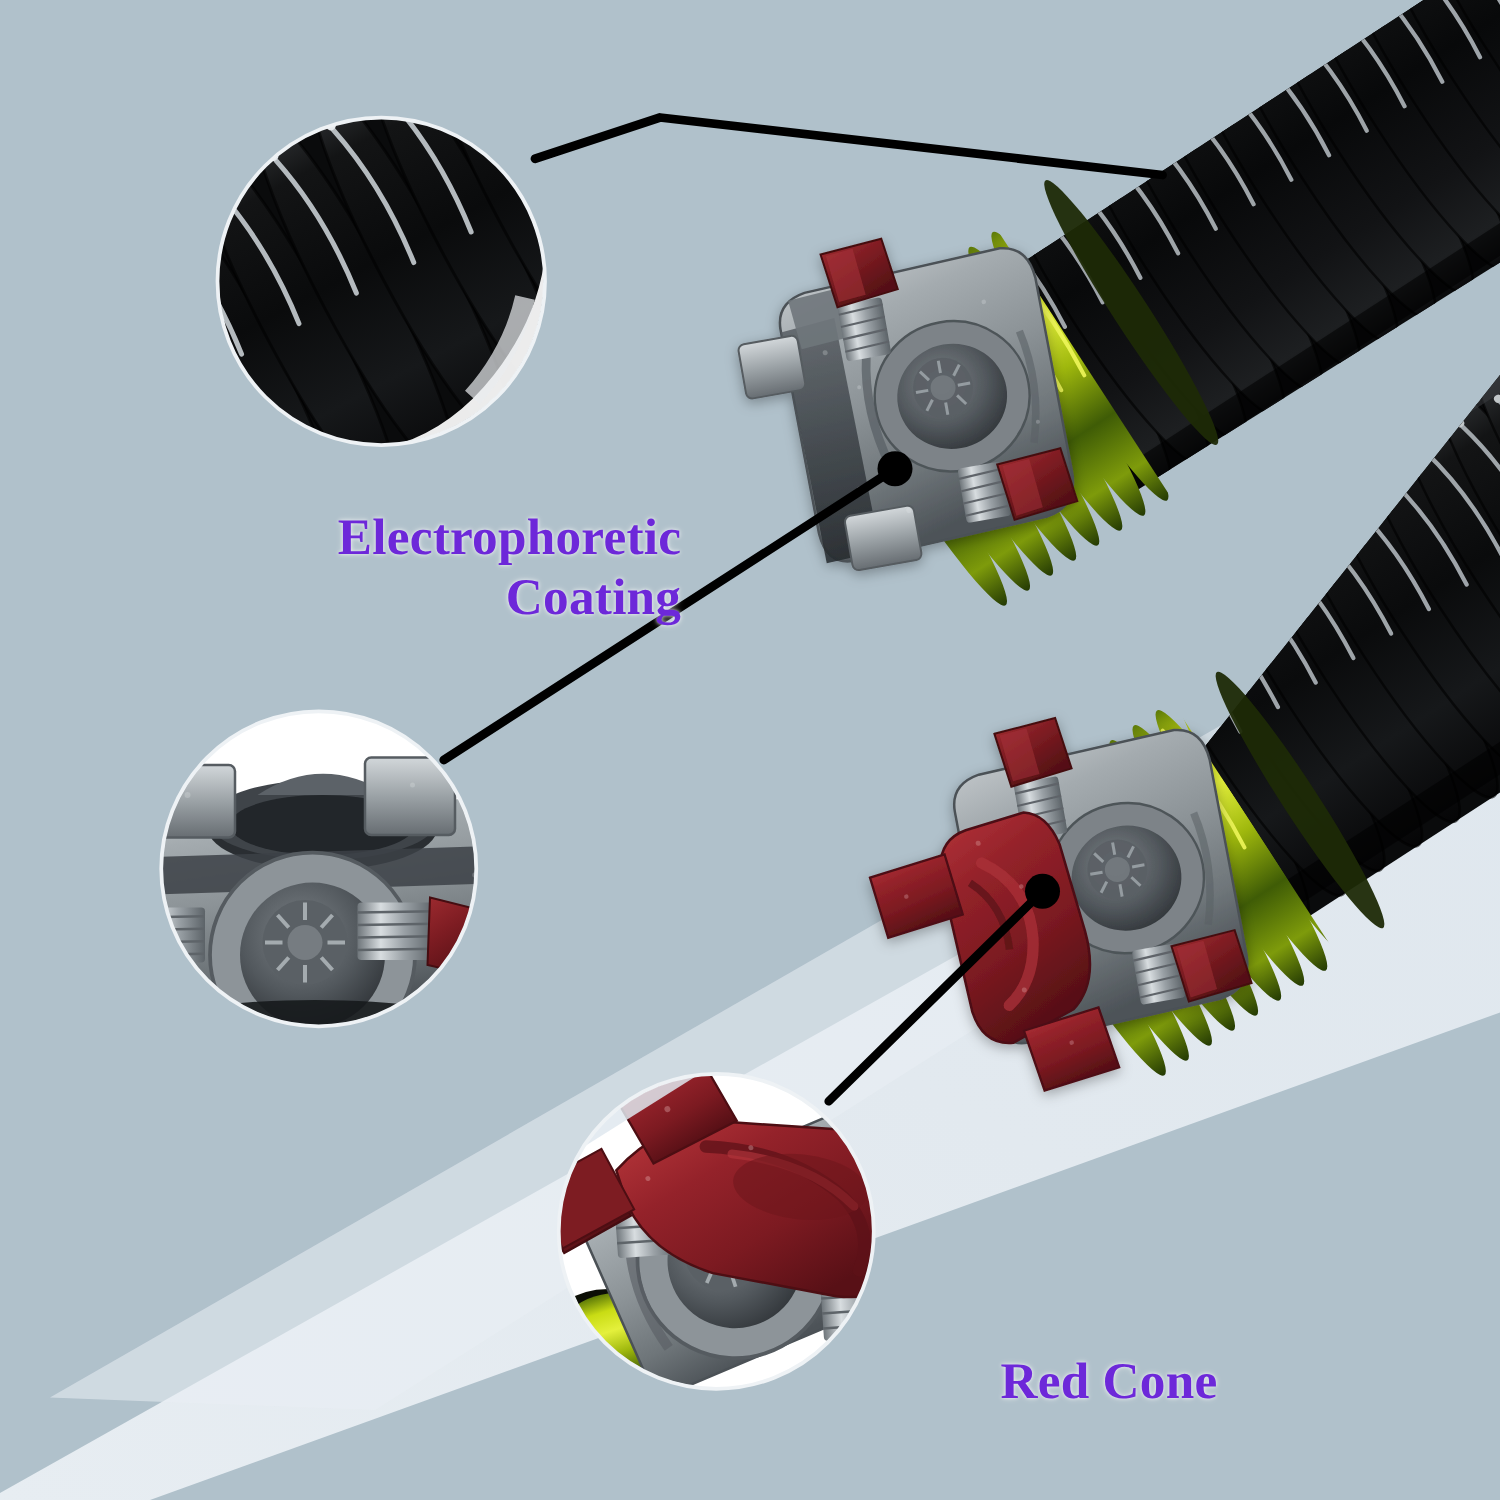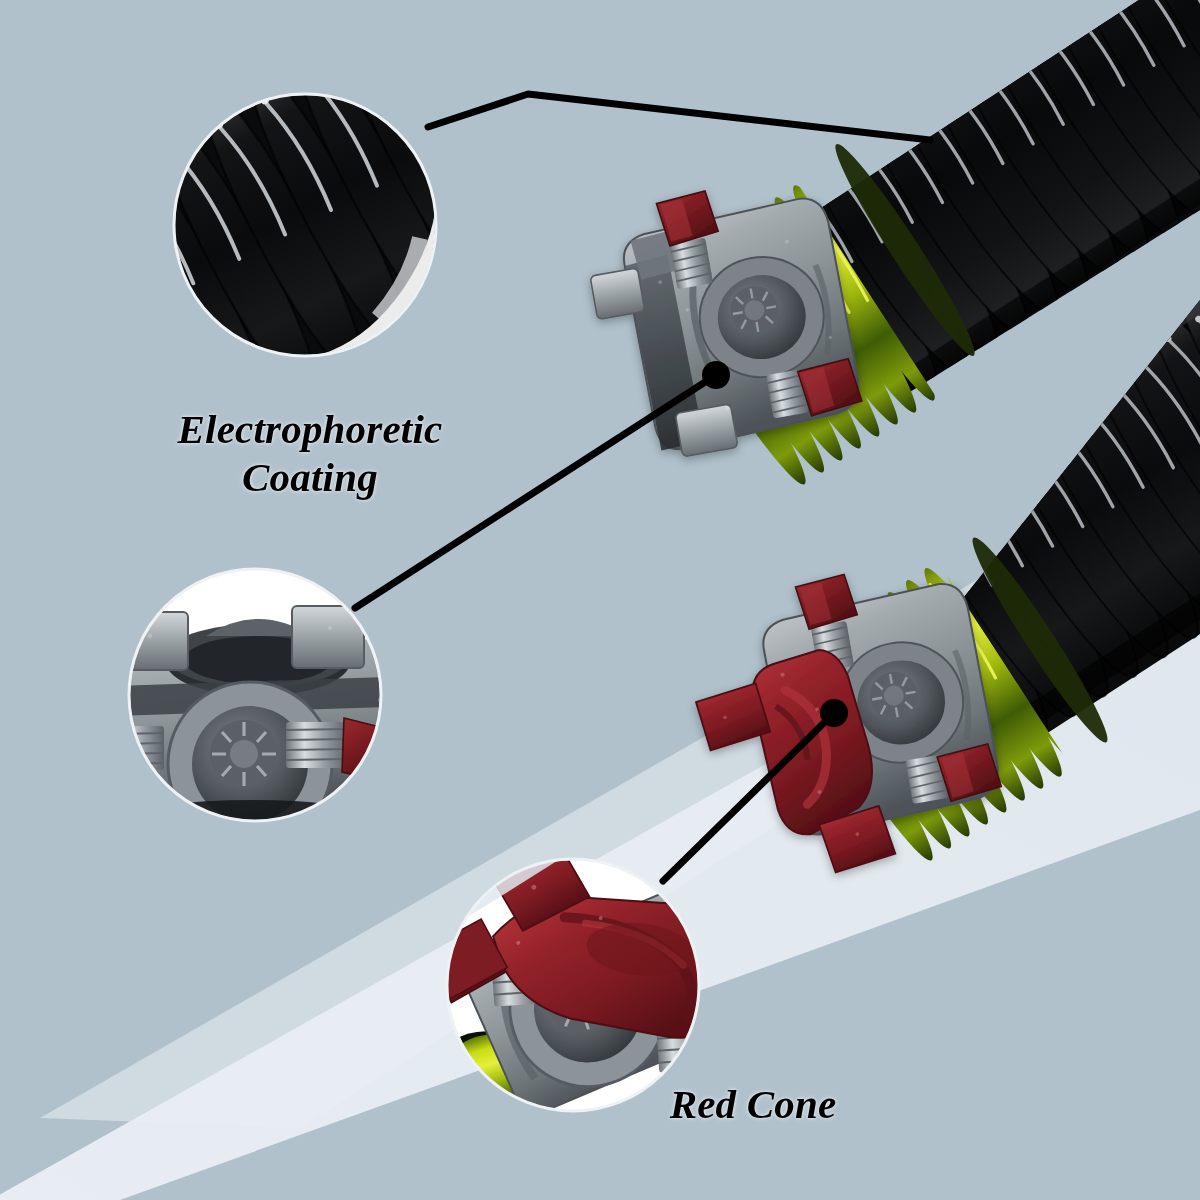--- a/index.html
+++ b/index.html
@@ -8,32 +8,31 @@
     width:1200px;height:1200px;overflow:hidden;
     font-family:"Liberation Serif", serif;
     background:#b0c1cb;
   }
   #stage{position:relative;width:1200px;height:1200px;overflow:hidden;background:#b0c1cb;}
   #scene{position:absolute;inset:0;width:1200px;height:1200px;display:block;}
   .cap{
     position:absolute;
     font-family:"Liberation Serif", serif;
     font-weight:bold;
-    color:#000000;
-    text-align:center;
+    color:#6d28d9;
+    text-align:right;
     letter-spacing:0.2px;
     line-height:1.18;
     text-shadow:0 0 3px rgba(255,255,255,.75), 0 0 6px rgba(255,255,255,.45);
     white-space:pre-line;
     pointer-events:none;
-    font-style:italic;
   }
   #cap-coating{left:75px;top:405px;width:470px;font-size:41px;}
   #cap-black{left:85px;top:838px;width:360px;font-size:41px;}
-  #cap-red{left:588px;top:1080px;width:330px;font-size:41px;}
+  #cap-red{left:644px;top:1080px;width:330px;font-size:41px;}
 </style>
 </head>
 <body>
 
 <div id="stage">
 
   <svg id="scene" viewBox="0 0 1200 1200">
     <defs>
 
       <linearGradient id="beamGrad" x1="0" y1="1" x2="1" y2="0">

